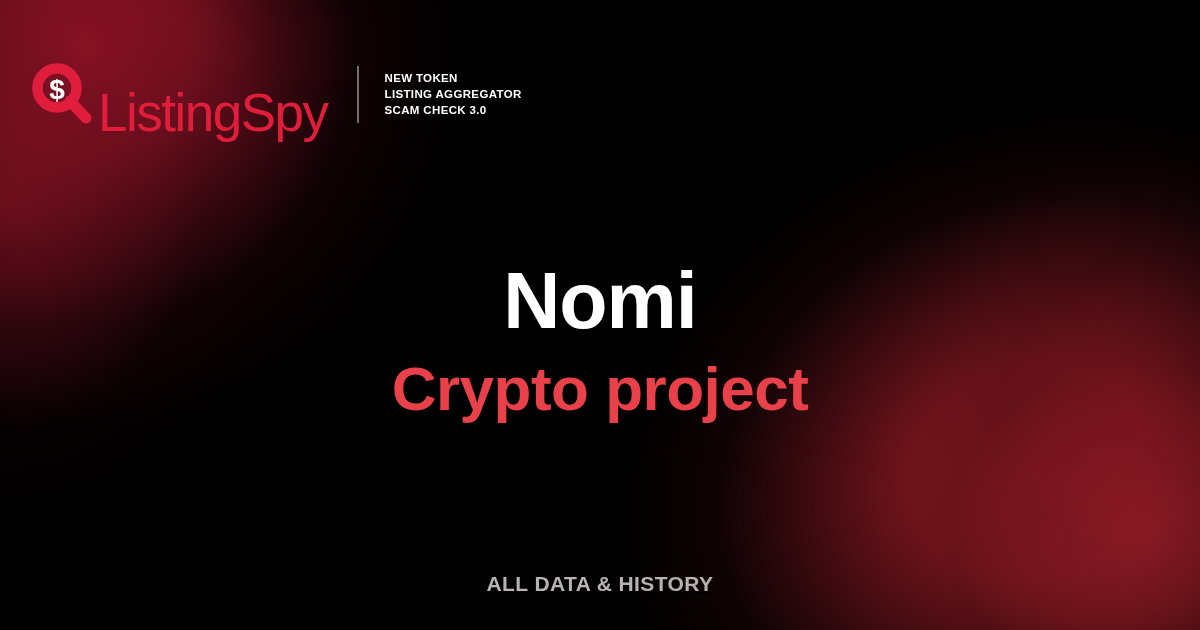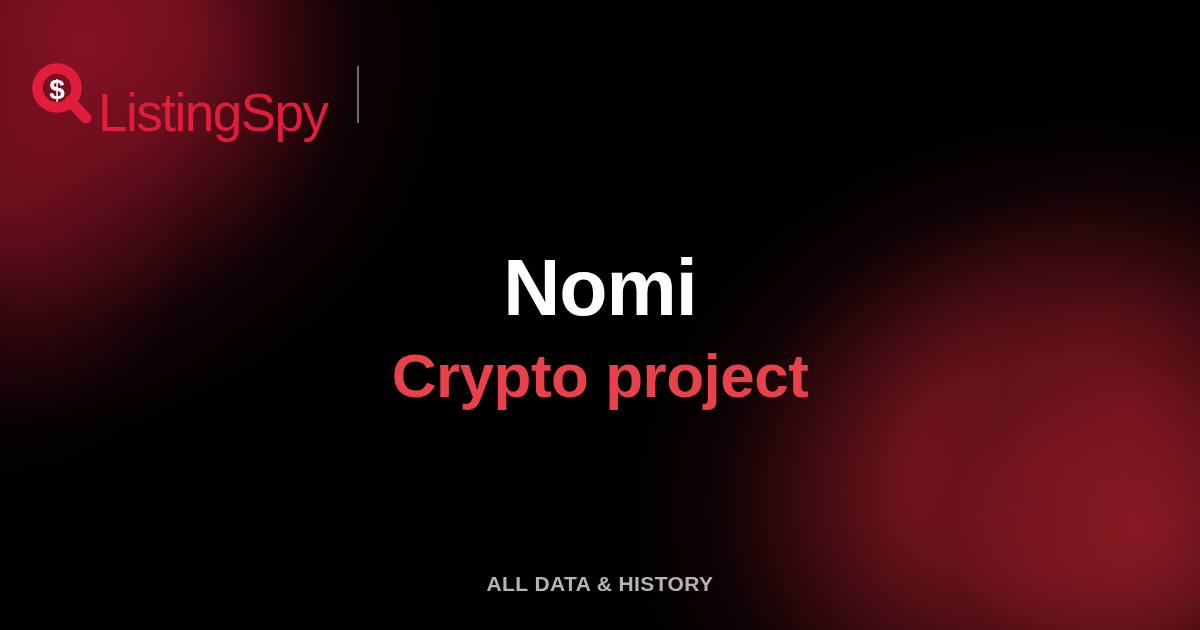--- a/index.html
+++ b/index.html
@@ -140,21 +140,21 @@
     right: 0;
     top: 248px;
     text-align: center;
   }
   .title-main {
     font-size: 79px;
     font-weight: bold;
     color: #ffffff;
     line-height: 1.0;
     letter-spacing: -1px;
-    margin: 0;
+    margin: 13px;
   }
   .title-sub {
     font-size: 62px;
     font-weight: bold;
     line-height: 1.0;
     letter-spacing: -0.5px;
     margin: 18px 0 0 0;
   }
 
   
@@ -193,20 +193,25 @@
 
         <circle cx="25" cy="25" r="19.5" fill="none" stroke="#e01e3c" stroke-width="10.5"></circle>
 
         <text x="25" y="35.5" text-anchor="middle" font-family="'Liberation Sans', sans-serif" font-size="28" font-weight="bold" fill="#ffffff">$</text>
       </svg>
       <span class="logo-word" style="color:#e01e3c">ListingSpy</span>
     </div>
 
     <div class="brand-divider"></div>
 
+    <div class="brand-tagline">
+      <span>NEW TOKEN</span>
+      <span>LISTING AGGREGATOR</span>
+      <span>SCAM CHECK 3.0</span>
+    </div>
 
   </div>
 
   <div class="center">
     <div class="title-main">Nomi</div>
     <div class="title-sub" style="color:#e8414a">Crypto project</div>
   </div>
 
   <div class="footer">
     <span class="footer-text">ALL DATA &amp; HISTORY</span>

